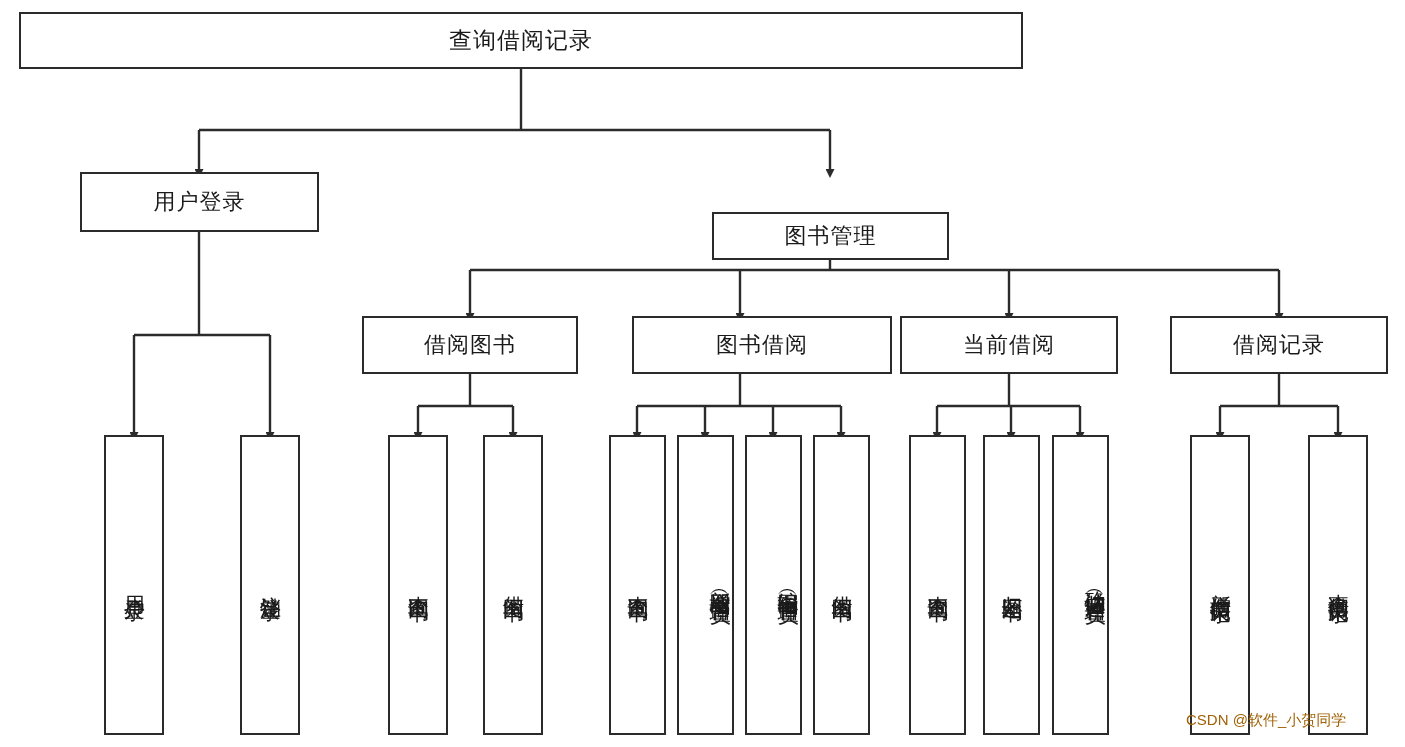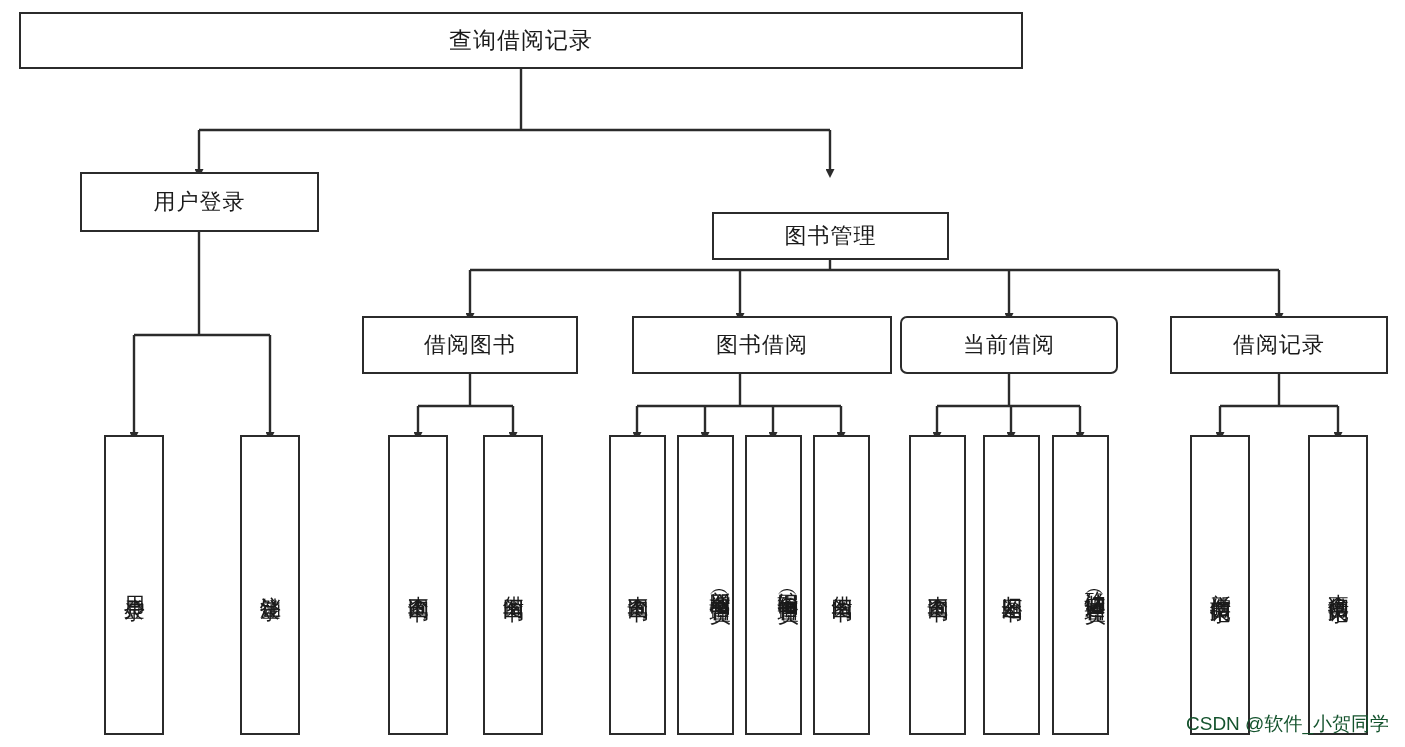--- a/index.html
+++ b/index.html
@@ -58,22 +58,22 @@
     align-items:flex-start;
     justify-content:center;
   }
   .node.leaf .vtext{
     display:block;
     white-space:nowrap;
   }
   #watermark{
     position:absolute;
     left:1186px;top:711px;
-    font-size:19px;
-    color:#14532d;
+    font-size:15px;
+    color:#a16207;
     white-space:nowrap;
     letter-spacing:0px;
     pointer-events:none;
   }
 </style>
 </head>
 <body>
 
 <div id="diagram">
 
@@ -132,21 +132,21 @@
         <span>图书管理</span>
       </div>
     </div>
   <div id="level2-layer">
       <div class="node lvl2" style="left: 362px; top: 316px; width: 216px; height: 58px;">
         <span>借阅图书</span>
       </div>
       <div class="node lvl2" style="left: 632px; top: 316px; width: 260px; height: 58px;">
         <span>图书借阅</span>
       </div>
-      <div class="node lvl2" style="left: 900px; top: 316px; width: 218px; height: 58px; border-radius: 7px;">
+      <div class="node lvl2" style="left: 900px; top: 316px; width: 218px; height: 58px;">
         <span>当前借阅</span>
       </div>
       <div class="node lvl2" style="left: 1170px; top: 316px; width: 218px; height: 58px;">
         <span>借阅记录</span>
       </div>
     </div>
   <div id="leaf-layer">
       <div class="node leaf align-center" style="left: 104px; top: 435px; width: 60px; height: 300px;">
         <span class="vtext">用户登录</span>
       </div>

